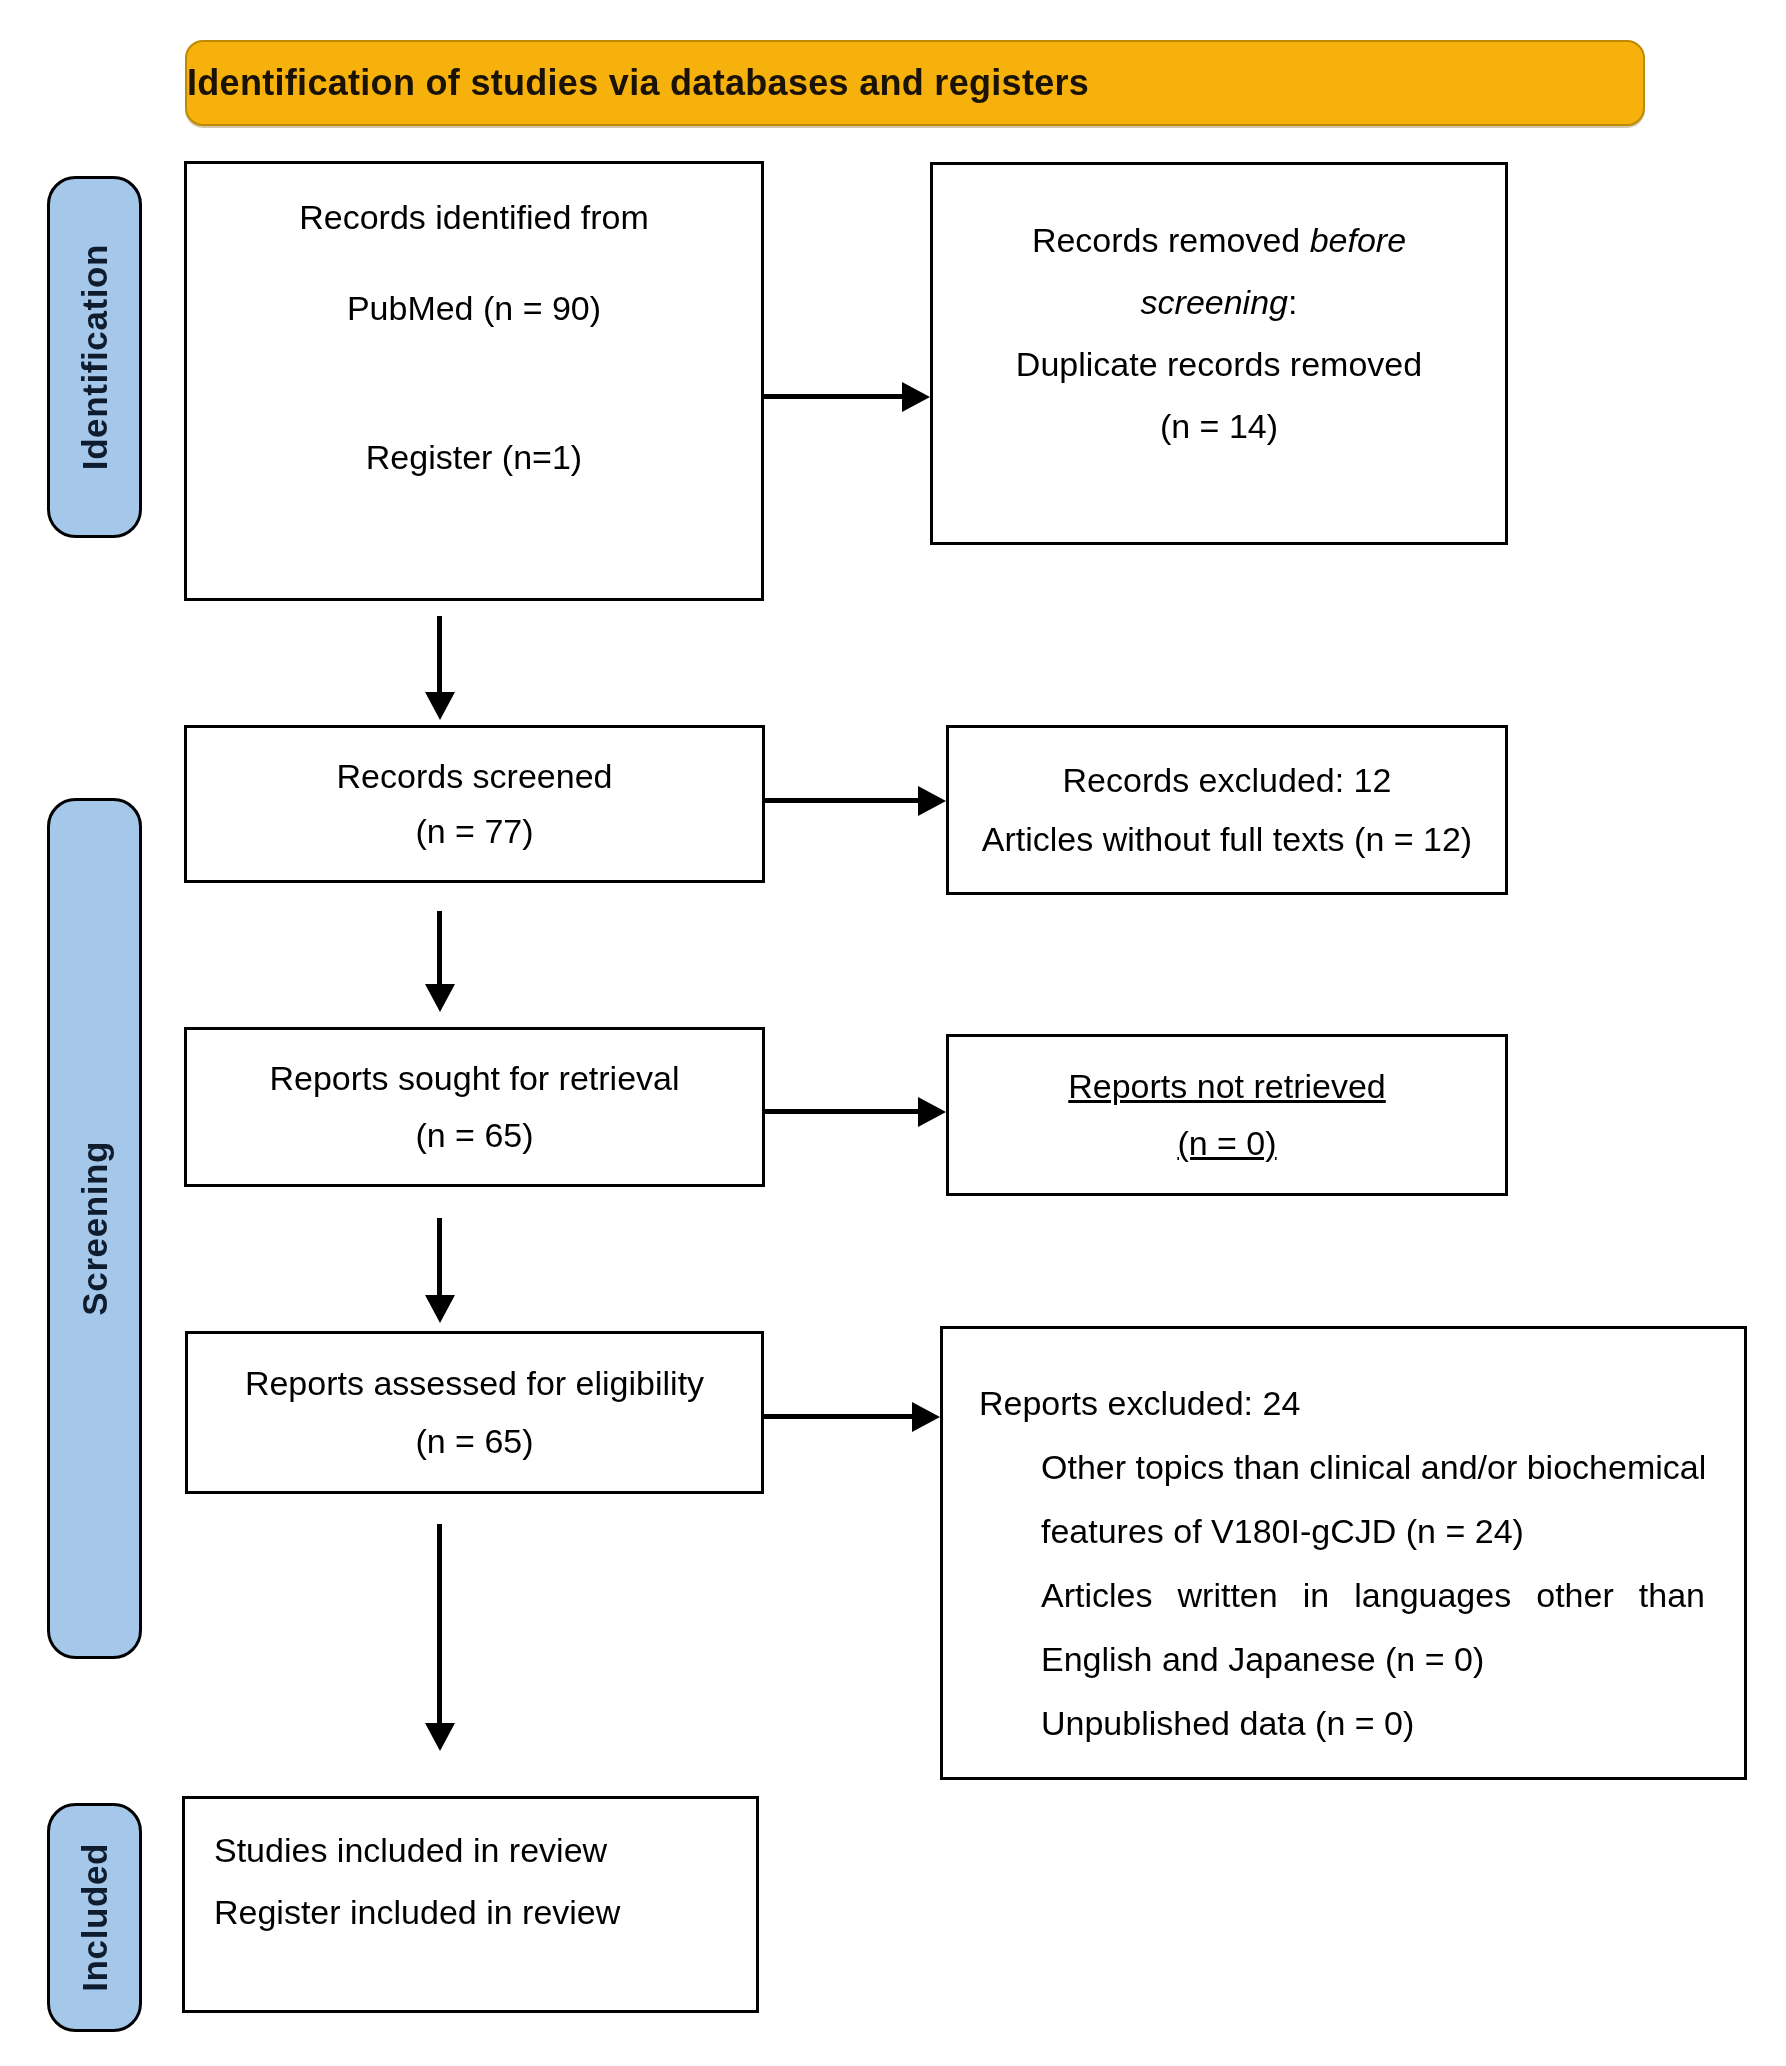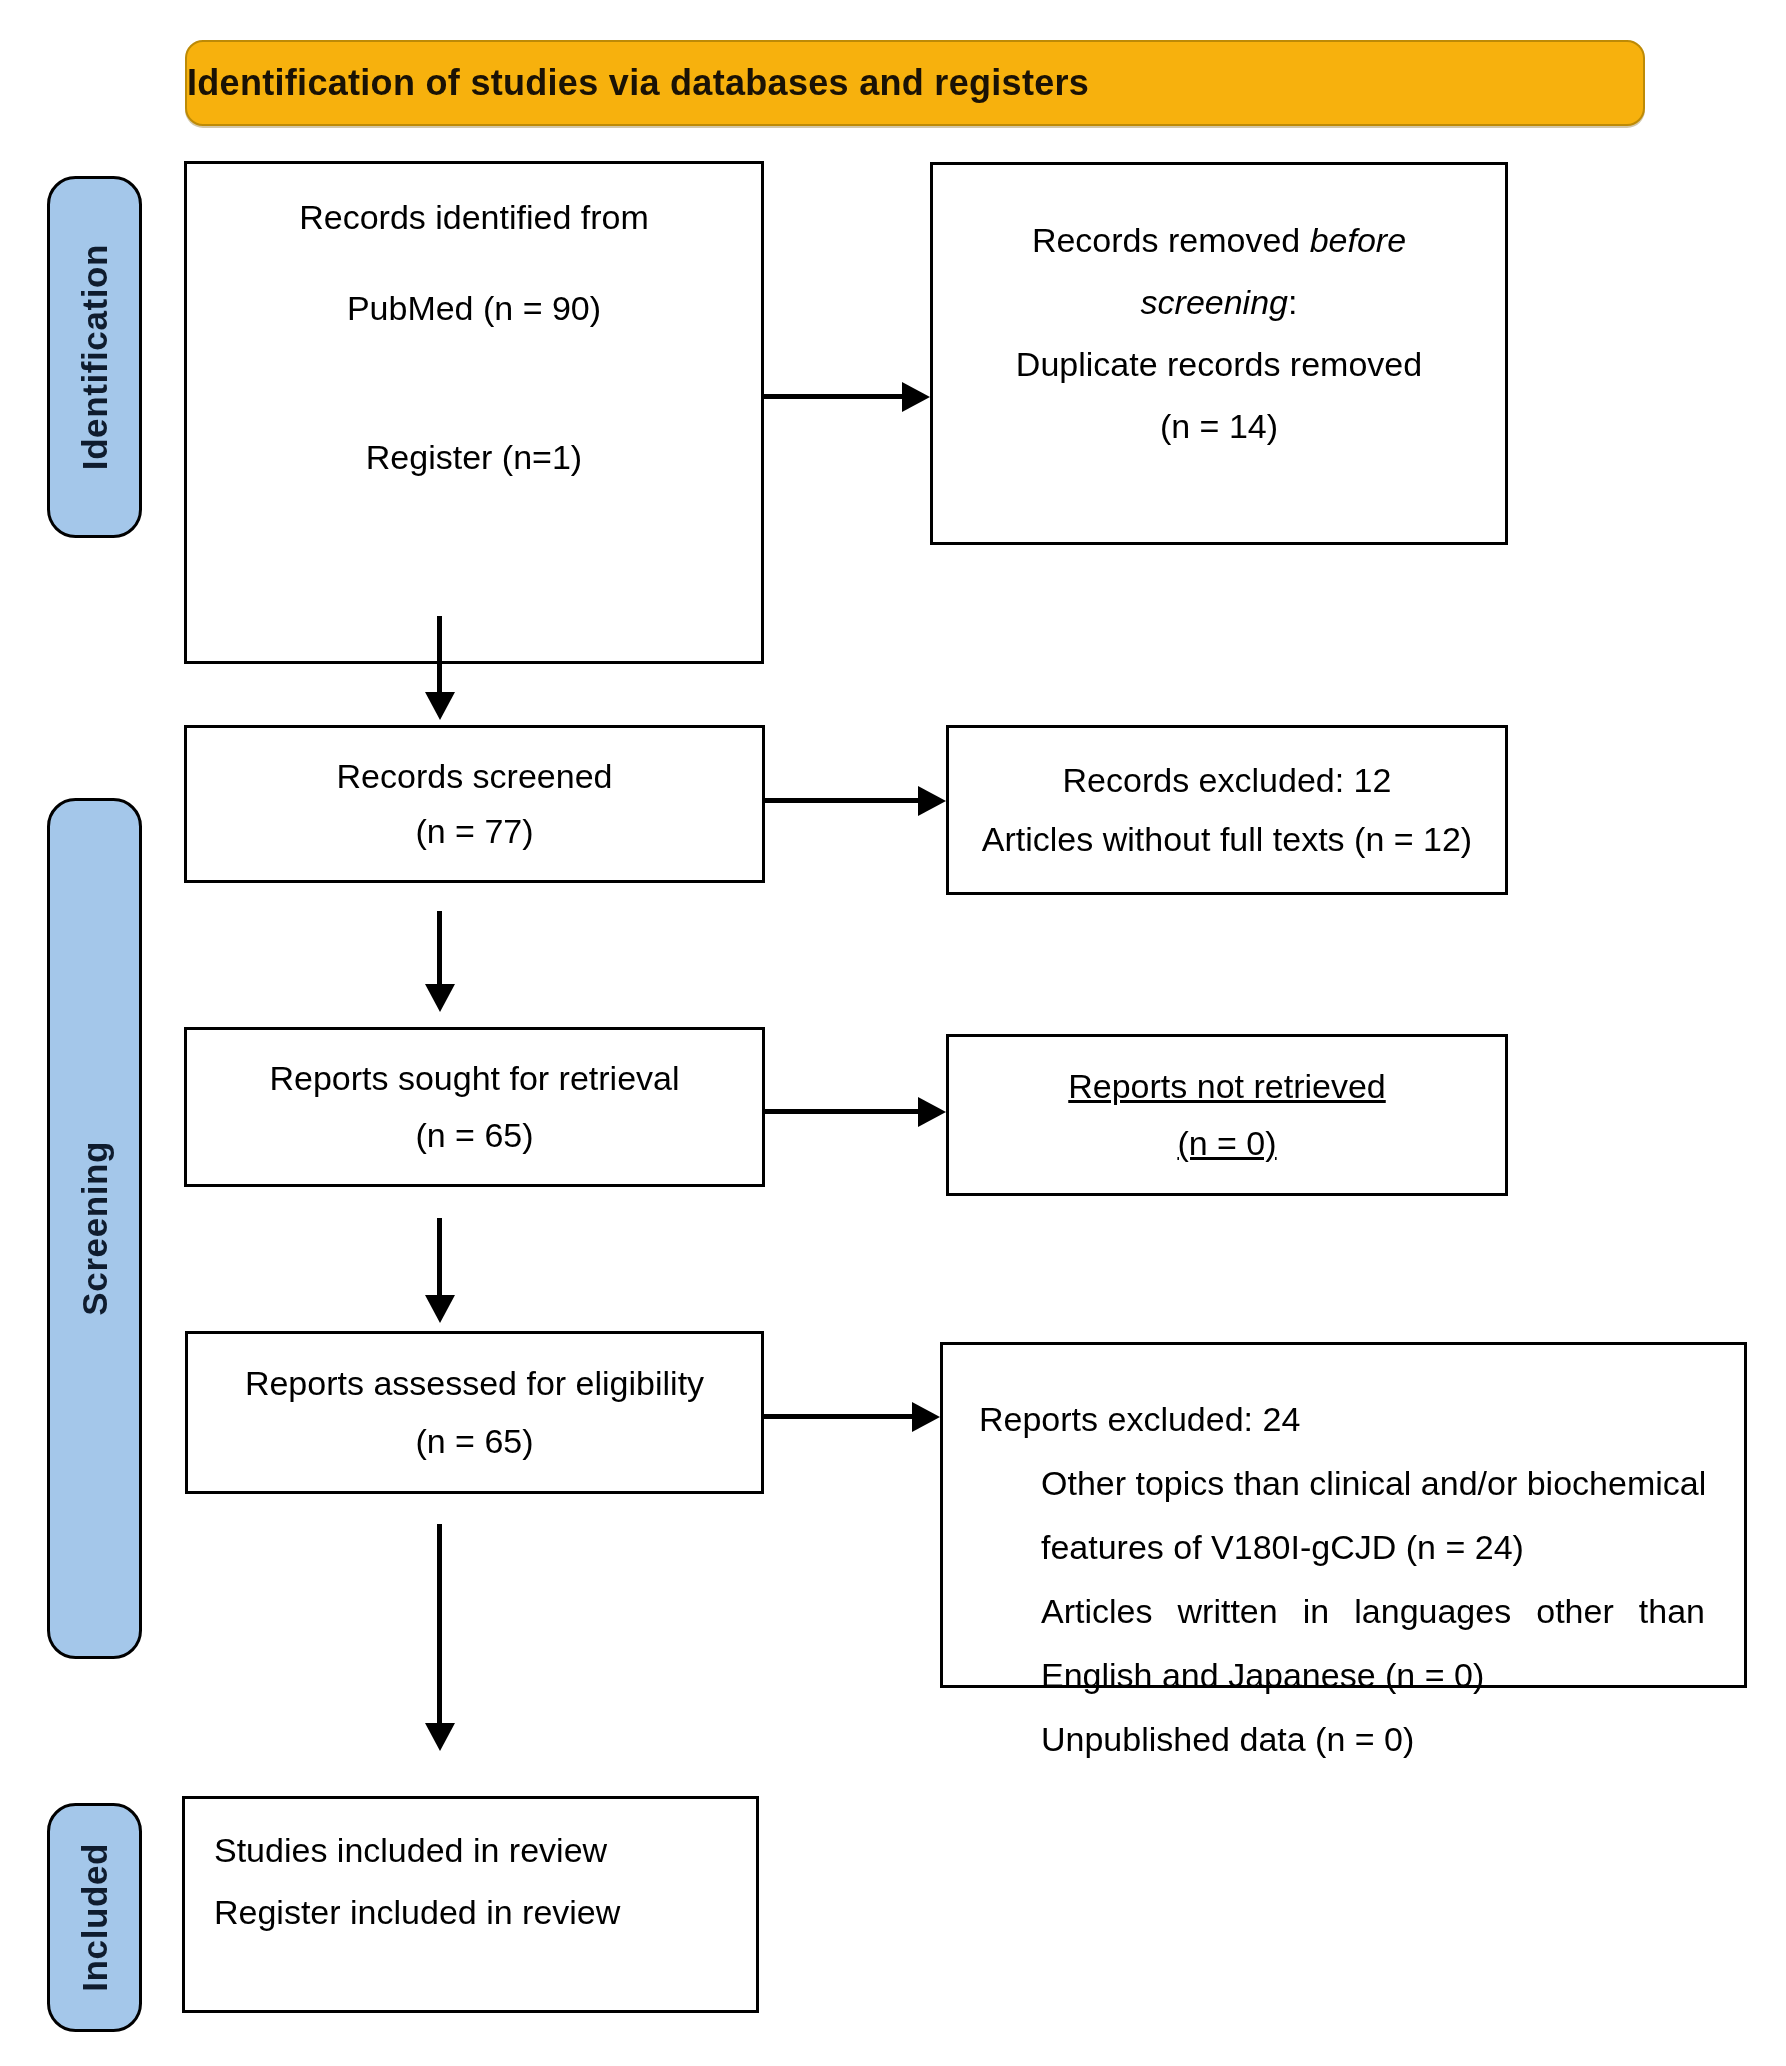--- a/index.html
+++ b/index.html
@@ -59,35 +59,35 @@
     position:absolute;background:var(--box-fill);
     border:3.9px solid var(--box-border);
     font-size:34px;line-height:1.15;
   }
   .fbox .line{white-space:nowrap;}
   .centered{display:flex;flex-direction:column;align-items:center;text-align:center;}
   .two-line{justify-content:space-evenly;padding:11.7px 6.5px;}
   .italic{font-style:italic;}
 
   
-  .box-identified{left:184px;top:161px;width:580px;height:503px;padding-top:34px;}
+  .box-identified{left:184px;top:161px;width:580px;height:440px;padding-top:34px;}
   .box-identified .l2{margin-top:52px;}
   .box-identified .l3{margin-top:110px;}
 
   .box-removed{left:930px;top:162px;width:578px;height:383px;padding-top:44px;line-height:62px;}
 
   .box-screened{left:184px;top:725px;width:581px;height:158px;}
   .box-excluded12{left:946px;top:725px;width:562px;height:170px;}
   .box-sought{left:184px;top:1027px;width:581px;height:160px;text-align:center;}
   .box-notretrieved{left:946px;top:1034px;width:562px;height:162px;text-decoration:underline;}
   .box-assessed{left:185px;top:1331px;width:579px;height:163px;}
 
   .box-excluded24{
-    left:940px;top:1326px;width:807px;height:346px;
-    padding:42px 39px 0 36px;line-height:64px;text-align:left;margin-top:16px;
+    left:940px;top:1326px;width:807px;height:454px;
+    padding:42px 39px 0 36px;line-height:64px;text-align:left;
   }
   .box-excluded24 .indent{padding-left:62px;white-space:nowrap;}
   .box-excluded24 .justify-line{
     white-space:normal;text-align:justify;text-align-last:justify;
   }
 
   .box-included{
     left:182px;top:1796px;width:577px;height:217px;
     padding:19.5px 13px 0 29px;line-height:62px;text-align:left;
   }

